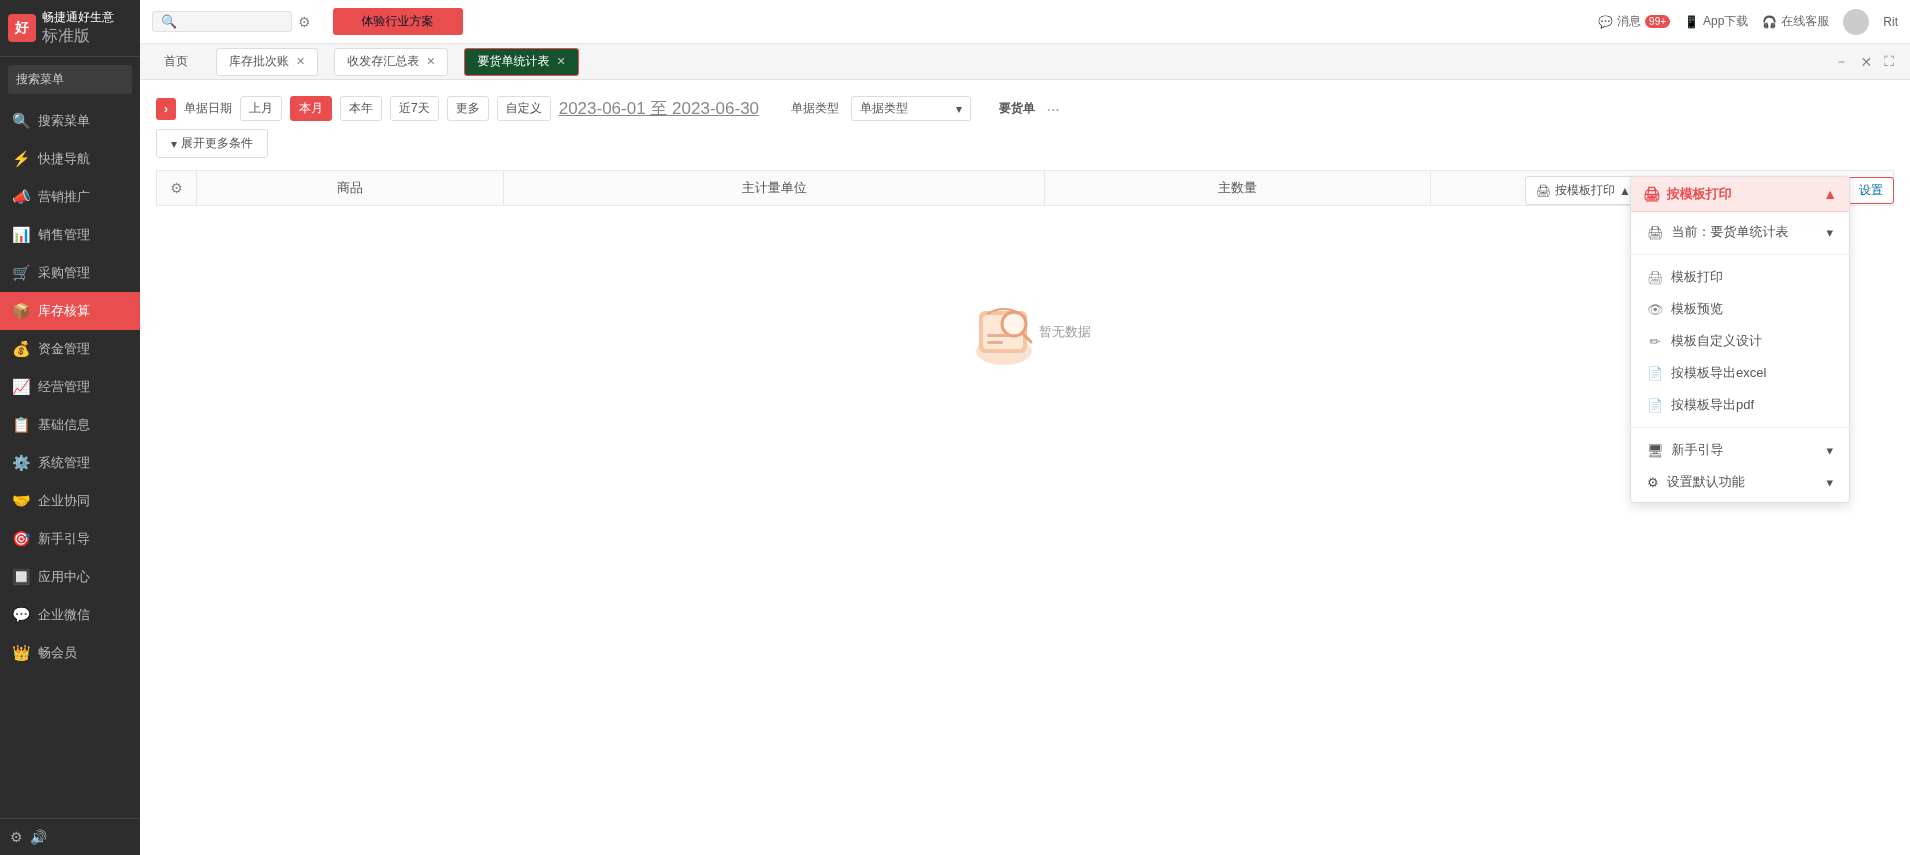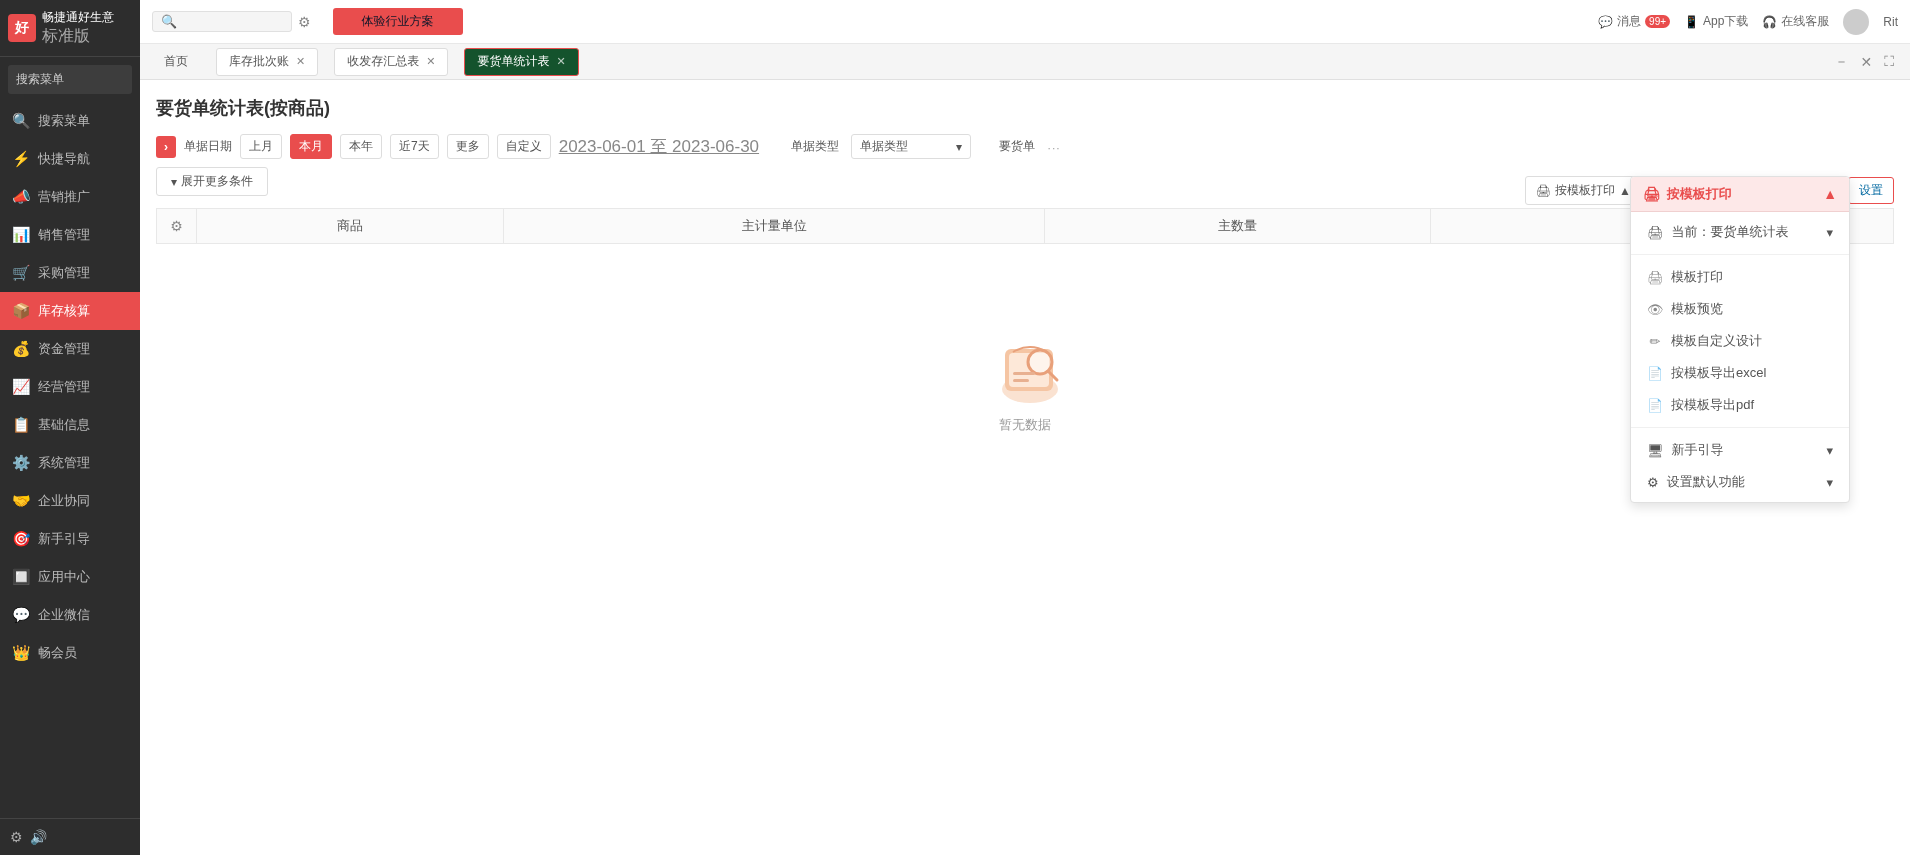--- a/index.html
+++ b/index.html
@@ -273,21 +273,21 @@
       text-align: center;
       color: #333;
     }
     .table-settings-icon {
       cursor: pointer; color: #888; font-size: 14px;
     }
 
     
     .empty-state {
       display: flex;
-      flex-direction: column;
+      flex-direction: row;
       align-items: center;
       justify-content: center;
       padding: 80px 0;
     }
     .empty-icon {
       width: 80px; height: 80px;
       position: relative;
       margin-bottom: 12px;
     }
     .empty-text { font-size: 13px; color: #999; }
@@ -495,42 +495,41 @@
       <span class="tab-close">✕</span>
     </div>
     <div class="tabs-bar-right">
       <button class="tab-ctrl-btn">－</button>
       <button class="tab-ctrl-btn">✕</button>
       <button class="tab-ctrl-btn">⛶</button>
     </div>
   </div>
 
   <div class="content">
-    <div class="page-title">要货单统计表(按商品)</div>
 
     <div class="filter-bar">
       <button class="filter-expand-btn">›</button>
       <span class="filter-label">单据日期</span>
       <button class="date-btn">上月</button>
       <button class="date-btn active">本月</button>
       <button class="date-btn">本年</button>
       <button class="date-btn">近7天</button>
       <button class="date-btn">更多</button>
       <button class="date-btn">自定义</button>
       <span class="date-range">2023-06-01 至 2023-06-30</span>
 
       <div style="margin-left: 24px; display:flex; align-items:center; gap:12px;">
         <span class="filter-label">单据类型</span>
         <div class="filter-select">
           <span>单据类型</span>
           <span style="margin-left:auto;">▾</span>
         </div>
       </div>
 
-      <div style="margin-left: 20px; display:flex; align-items:flex-end; gap:12px;">
+      <div style="margin-left: 20px; display:flex; align-items:flex-end; gap:12px;font-weight:bold;">
         <span class="filter-label">要货单</span>
         <span style="color:#aaa; cursor:pointer;">···</span>
       </div>
     </div>
 
     <div style="margin-bottom: 12px;">
       <div class="expand-conditions">
         <span>▾</span>
         <span>展开更多条件</span>
       </div>

